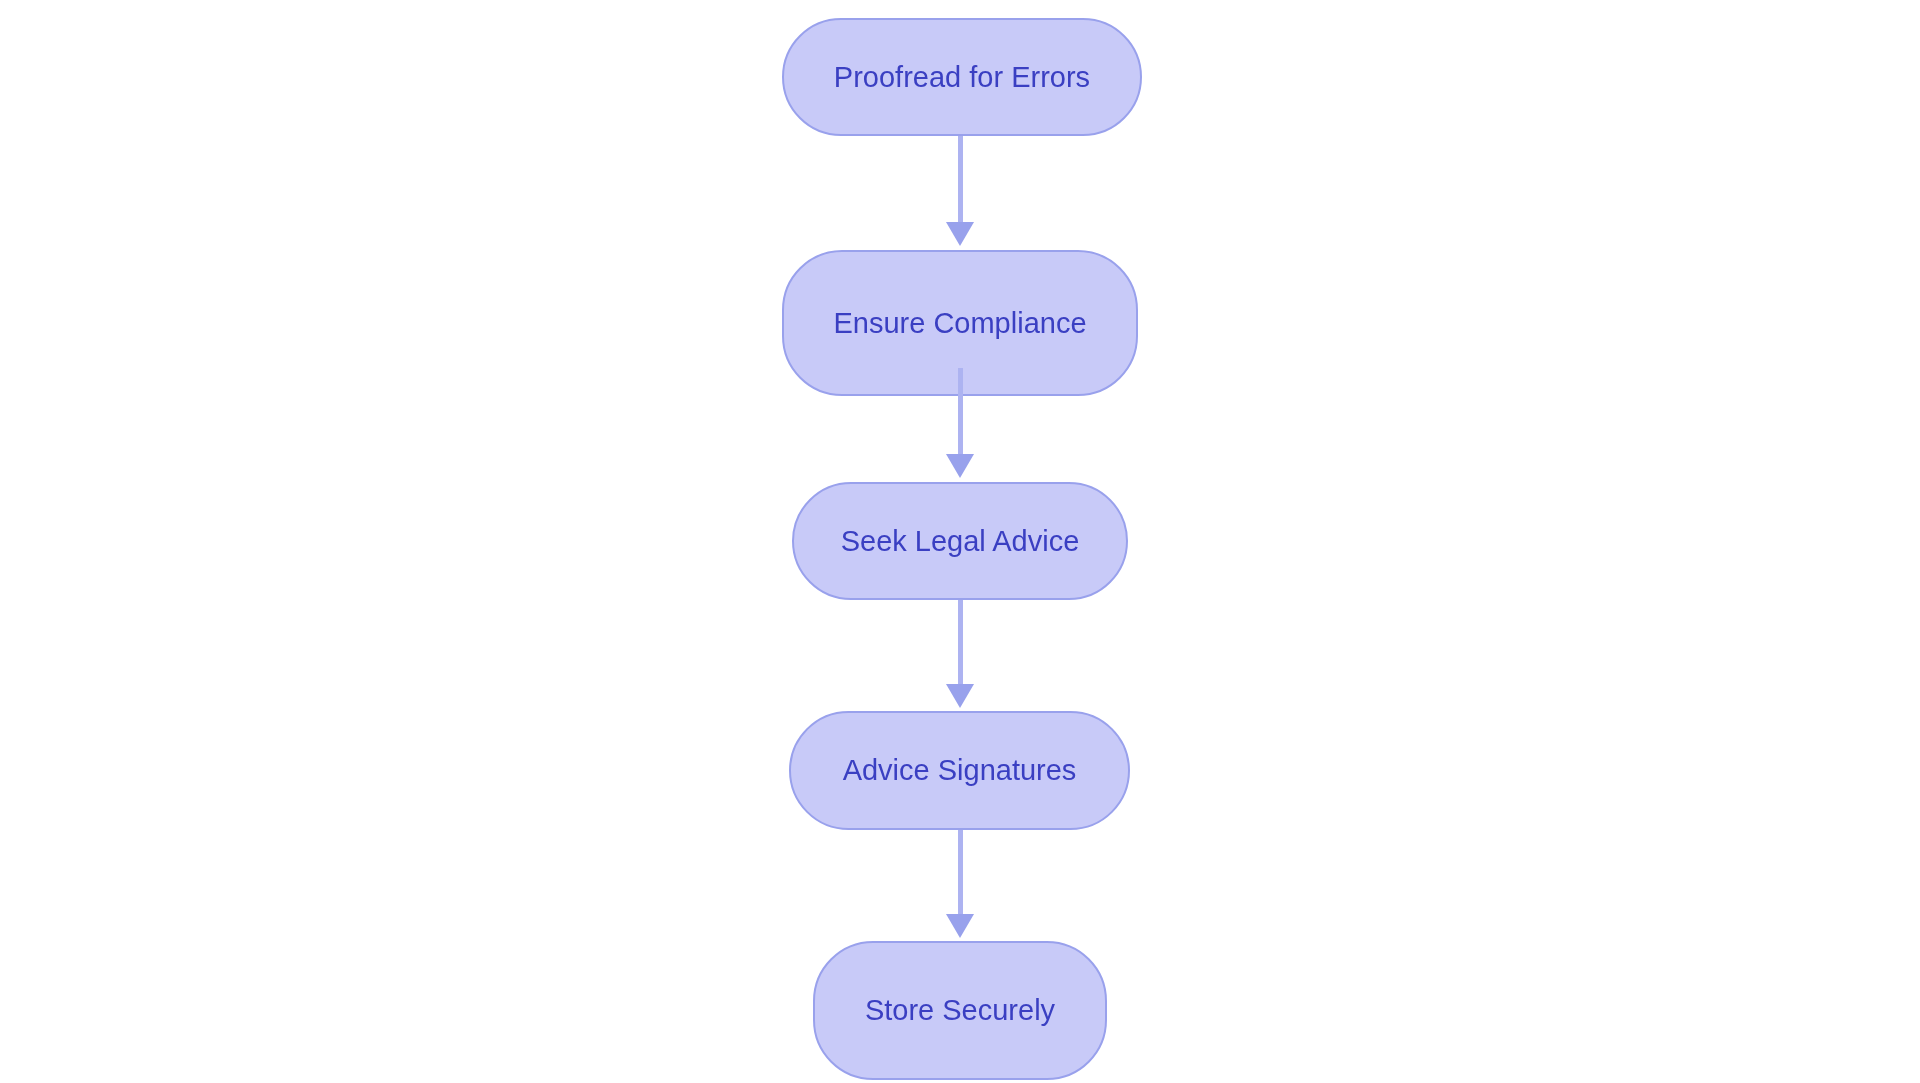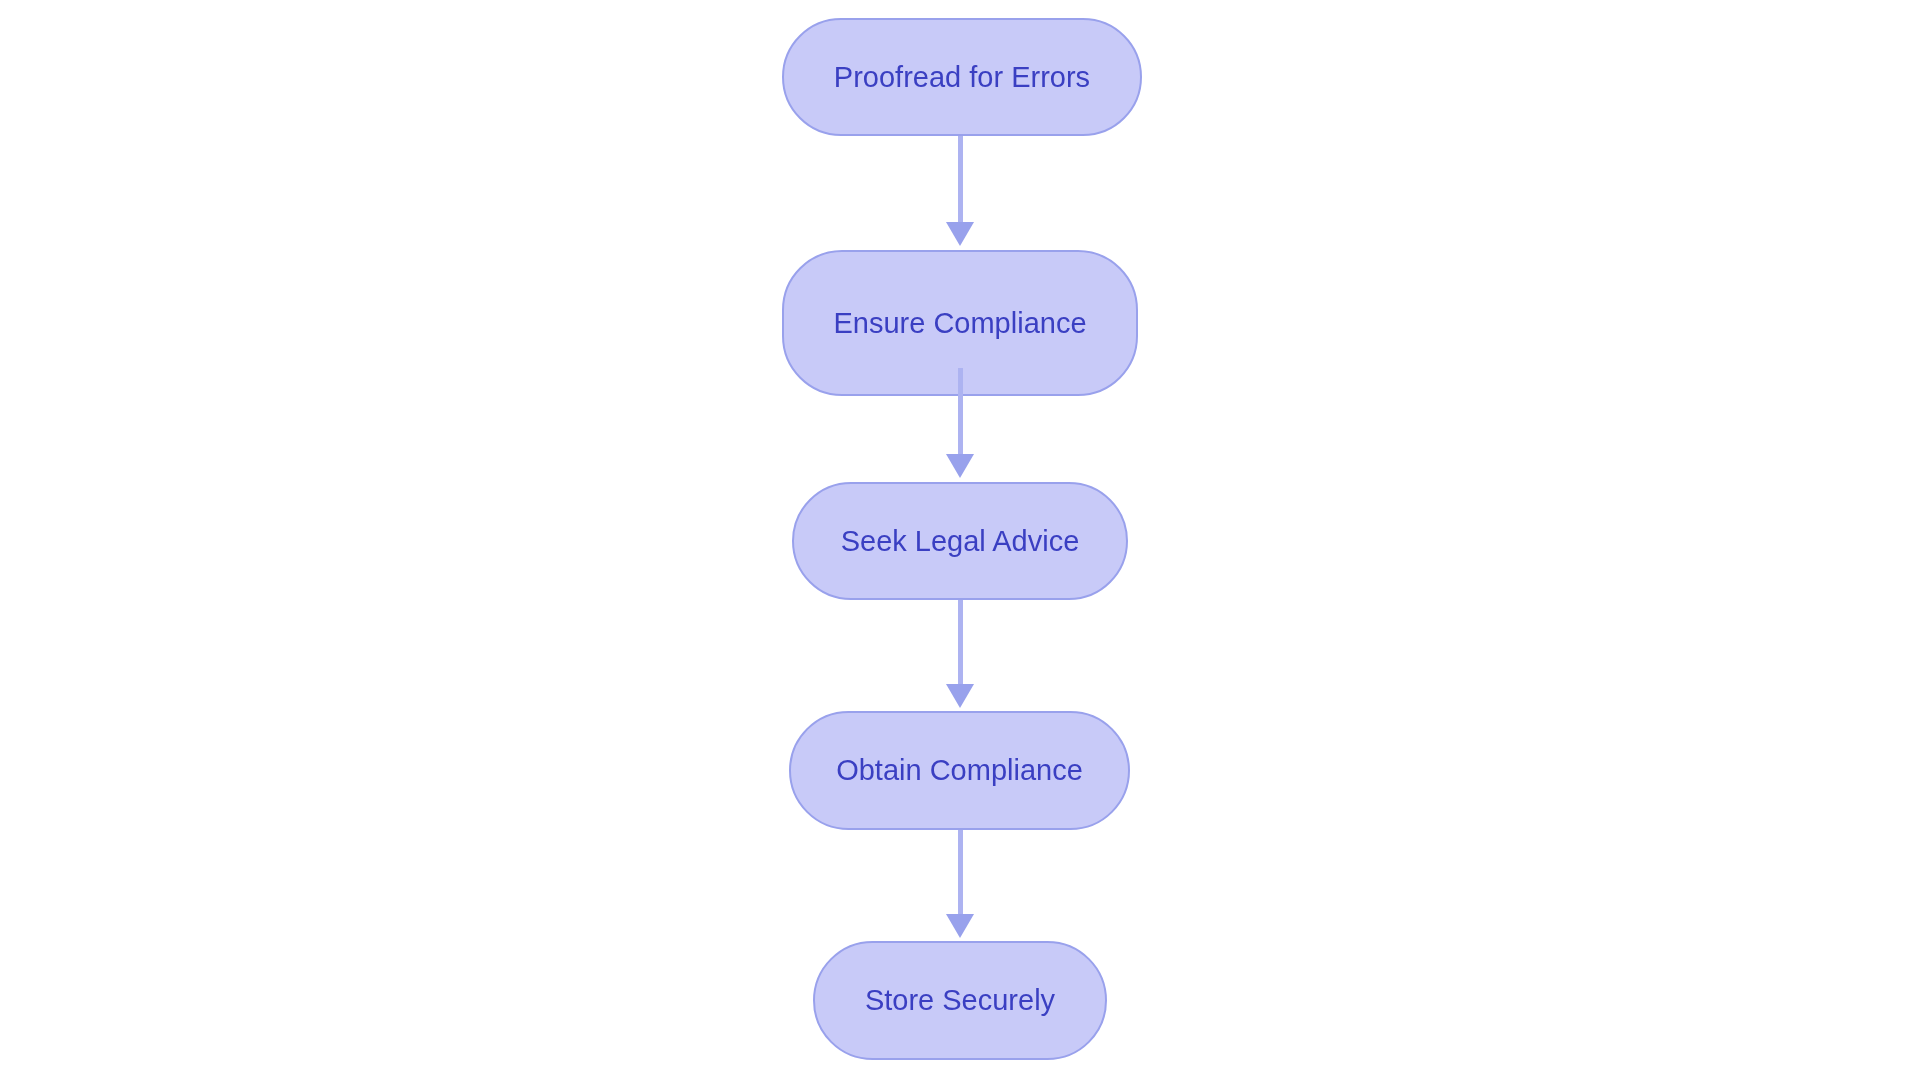--- a/index.html
+++ b/index.html
@@ -86,25 +86,25 @@
   <div class="node" style="left:792px; top:482px; width:336px; height:118px;justify-content:center;">
     <span class="node-label">Seek Legal Advice</span>
   </div>
 
   <div class="arrow" style="left:946px; top:600px; height:108px;">
     <div class="arrow-line"></div>
     <div class="arrow-head"></div>
   </div>
 
   <div class="node" style="left:789px; top:711px; width:341px; height:119px;">
-    <span class="node-label">Obtain Compliance</span>
+    <span class="node-label">Advice Signatures</span>
   </div>
 
   <div class="arrow" style="left:946px; top:830px; height:108px;">
     <div class="arrow-line"></div>
     <div class="arrow-head"></div>
   </div>
 
-  <div class="node" style="left:813px; top:941px; width:294px; height:119px;">
+  <div class="node" style="left:813px; top:941px; width:294px; height:139px;">
     <span class="node-label">Store Securely</span>
   </div>
 
 </div>
 
 </body></html>

